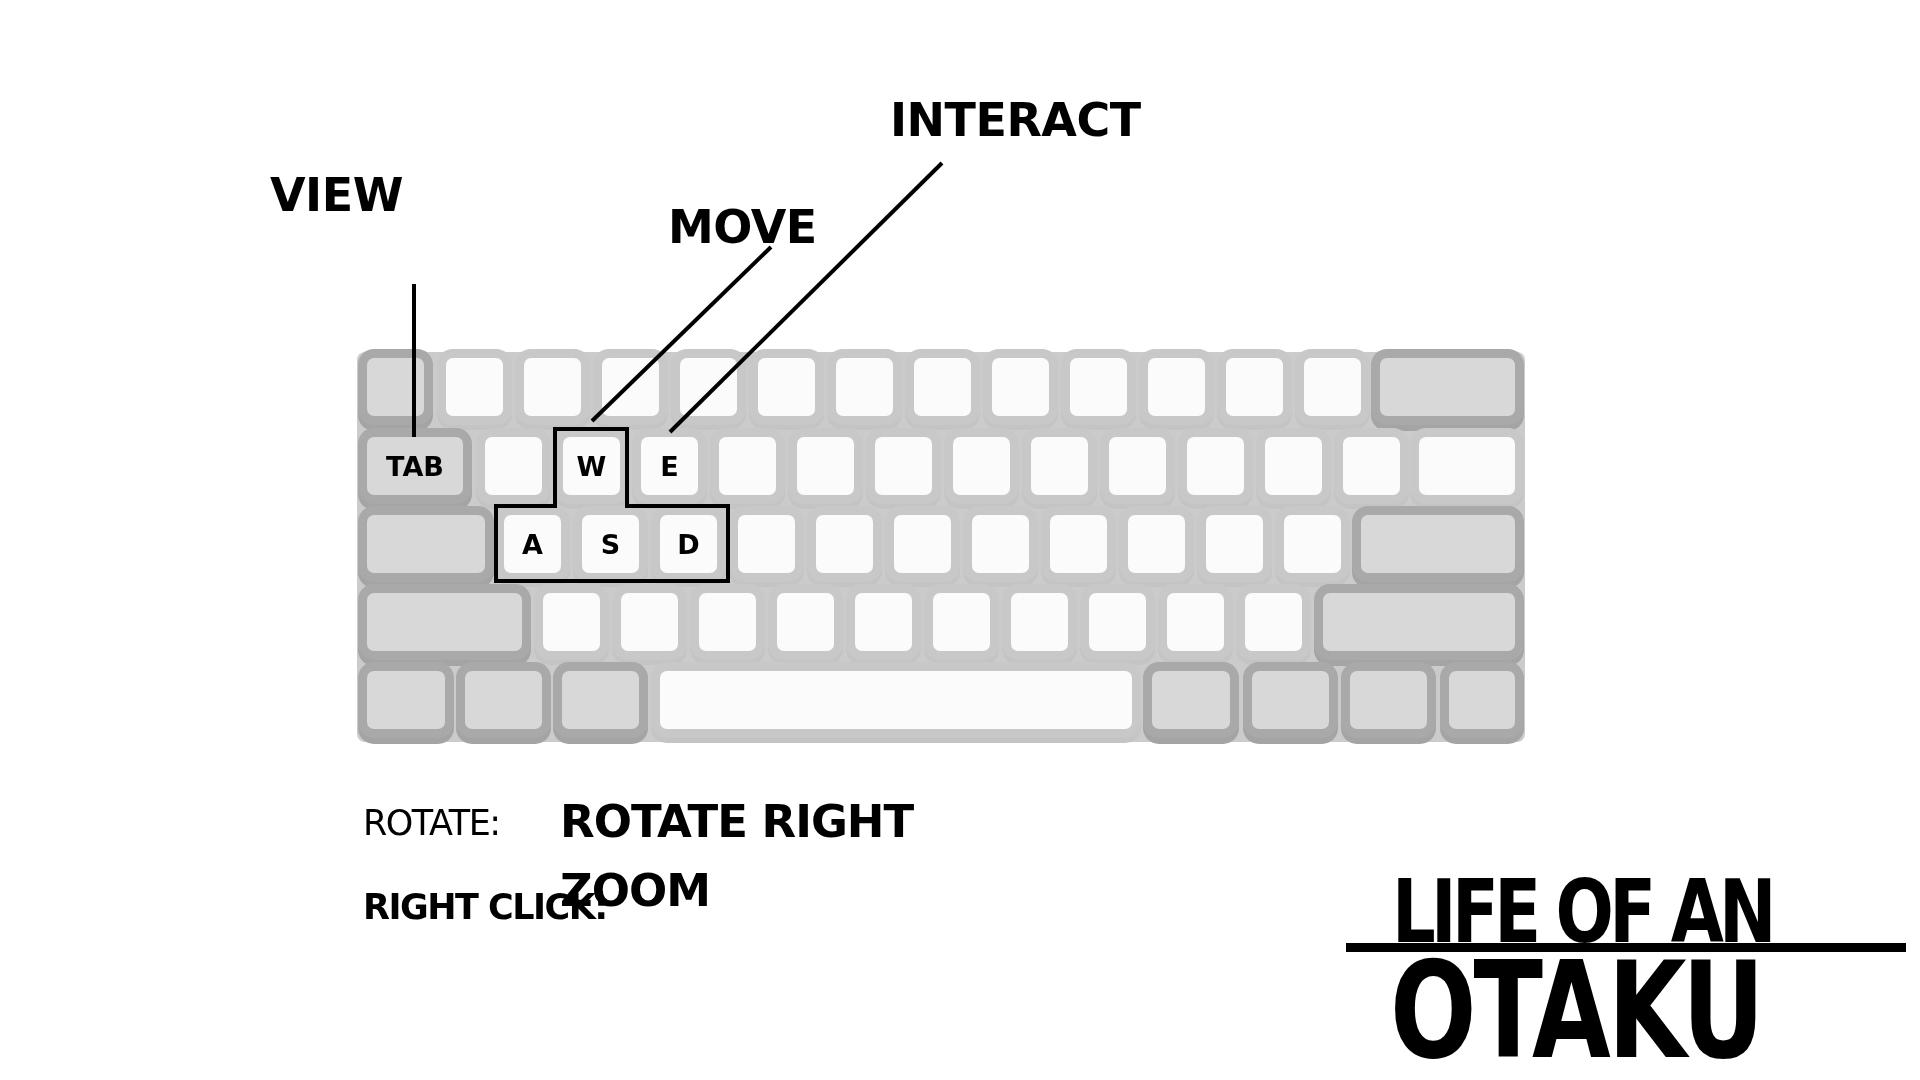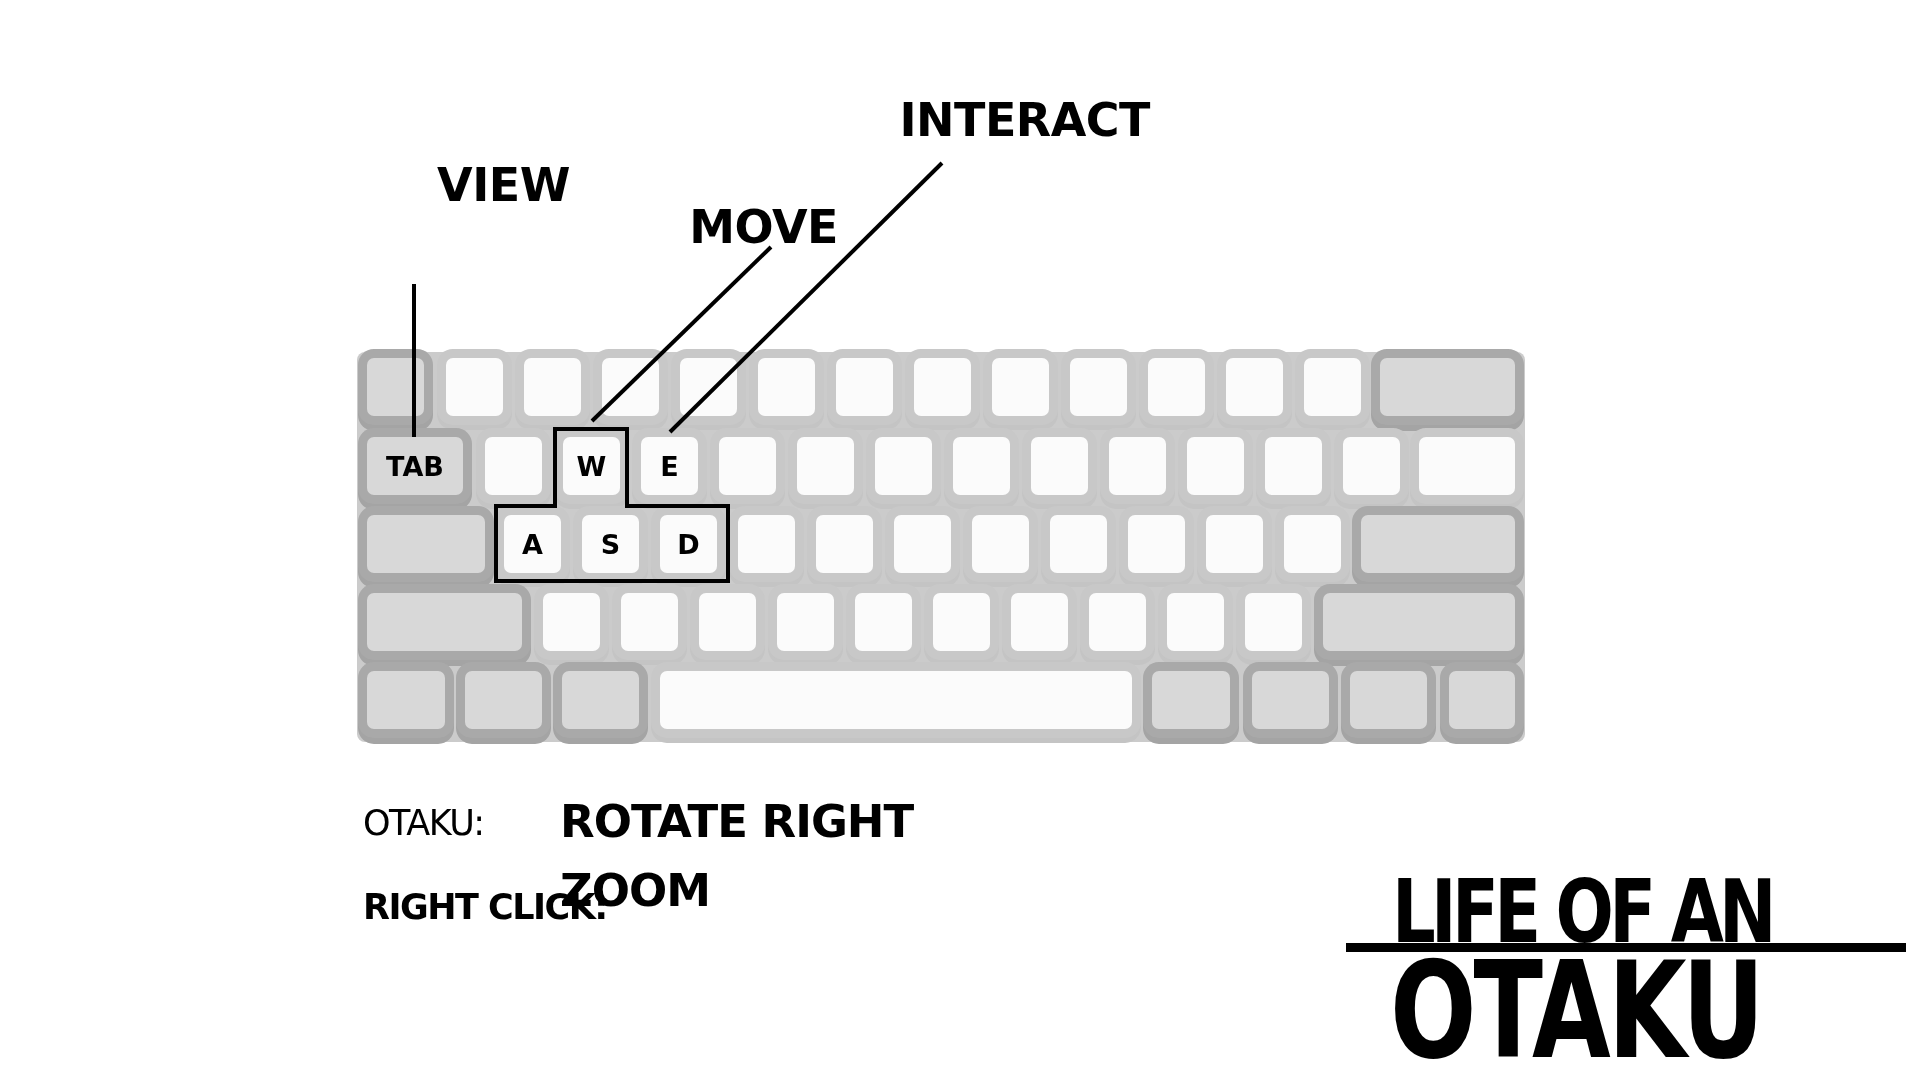--- a/index.html
+++ b/index.html
@@ -5,21 +5,21 @@
   html, body { margin: 0; padding: 0; }
   body {
     width: 1920px; height: 1080px; position: relative; overflow: hidden;
     background: #ffffff; font-family: "DejaVu Sans", sans-serif; color: #000;
   }
   .abs { position: absolute; }
   .label-bold {
     font-family: "DejaVu Sans", sans-serif; font-weight: bold; color: #000;
     white-space: nowrap; letter-spacing: -0.5px;
   }
-  .callout { font-size: 46px; line-height: 50px; text-align: right; }
+  .callout { font-size: 46px; line-height: 50px; text-align: left; }
 
   
   #keyboard {
     position: absolute; left: 357px; top: 352px; width: 1168px; height: 390px;
     background: #cbcbcb; border-radius: 8px;
   }
   .key {
     position: absolute; height: 58px; border-radius: 7px;
     background: #fbfbfb; box-sizing: border-box;
     display: flex; align-items: center; justify-content: center;
@@ -32,21 +32,21 @@
   .mouse-label { font-family: "DejaVu Sans", sans-serif; font-size: 35px; font-weight: normal; letter-spacing: -1.5px; white-space: nowrap; }
   .mouse-action { font-family: "DejaVu Sans", sans-serif; font-size: 45px; font-weight: bold; letter-spacing: -1px; white-space: nowrap; }
 
   #logo-top { font-family: "DejaVu Sans", sans-serif; font-weight: bold; font-size: 88px; line-height: 88px; letter-spacing: -6px; transform: scaleX(0.78); transform-origin: 0 0; white-space: nowrap; }
   #logo-bottom { font-family: "DejaVu Sans", sans-serif; font-weight: bold; font-size: 134px; line-height: 134px; letter-spacing: -4px; transform: scaleX(0.76); transform-origin: 0 0; white-space: nowrap; }
   #logo-bar { position: absolute; left: 1346px; top: 943px; width: 560px; height: 9px; background: #000; }
 </style>
 </head>
 <body>
 
-<div class="abs label-bold callout" style="left:270px; top:160px; width:300px;">
+<div class="abs label-bold callout" style="left:270px; top:170px; width:300px;">
   <div>VIEW</div>
 </div>
 <div class="abs label-bold callout" style="left:668px; top:202px; width:170px;">MOVE</div>
 <div class="abs label-bold callout" style="left:890px; top:95px; width:260px;">INTERACT</div>
 
 <div id="keyboard">
 
   <div class="key dark" style="left:10px; top:6px; width:57px;"></div>
   <div class="key light" style="left:89px; top:6px; width:57px;"></div>
   <div class="key light" style="left:167px; top:6px; width:57px;"></div>
@@ -115,21 +115,21 @@
 </div>
 
 <svg id="wasd-outline" width="1920" height="1080">
   <polygon points="555,429 627,429 627,506 728,506 728,581 496,581 496,506 555,506" fill="none" stroke="#000" stroke-width="4"></polygon>
   <line x1="414" y1="284" x2="414" y2="437" stroke="#000" stroke-width="4"></line>
   <line x1="771" y1="247" x2="592" y2="421" stroke="#000" stroke-width="4"></line>
   <line x1="942" y1="163" x2="670" y2="432" stroke="#000" stroke-width="4"></line>
 </svg>
 
 <div class="abs" style="left:363px; top:795px;">
-  <div class="abs mouse-label" style="left:0; top:8px;">OTAKU:</div>
+  <div class="abs mouse-label" style="left:0; top:8px;">ROTATE:</div>
   <div class="abs mouse-action" style="left:197px; top:0;">ROTATE RIGHT</div>
   <div class="abs mouse-label" style="left:0; top:92px;font-weight:bold;">RIGHT CLICK:</div>
   <div class="abs mouse-action" style="left:197px; top:69px;">ZOOM</div>
 </div>
 
 <div class="abs" style="left:0; top:0; width:1920px; height:1080px;">
   <div class="abs" id="logo-top" style="left:1392px; top:868px;">LIFE OF AN</div>
   <div id="logo-bar"></div>
   <div class="abs" id="logo-bottom" style="left:1390px; top:944px;">OTAKU</div>
 </div>

